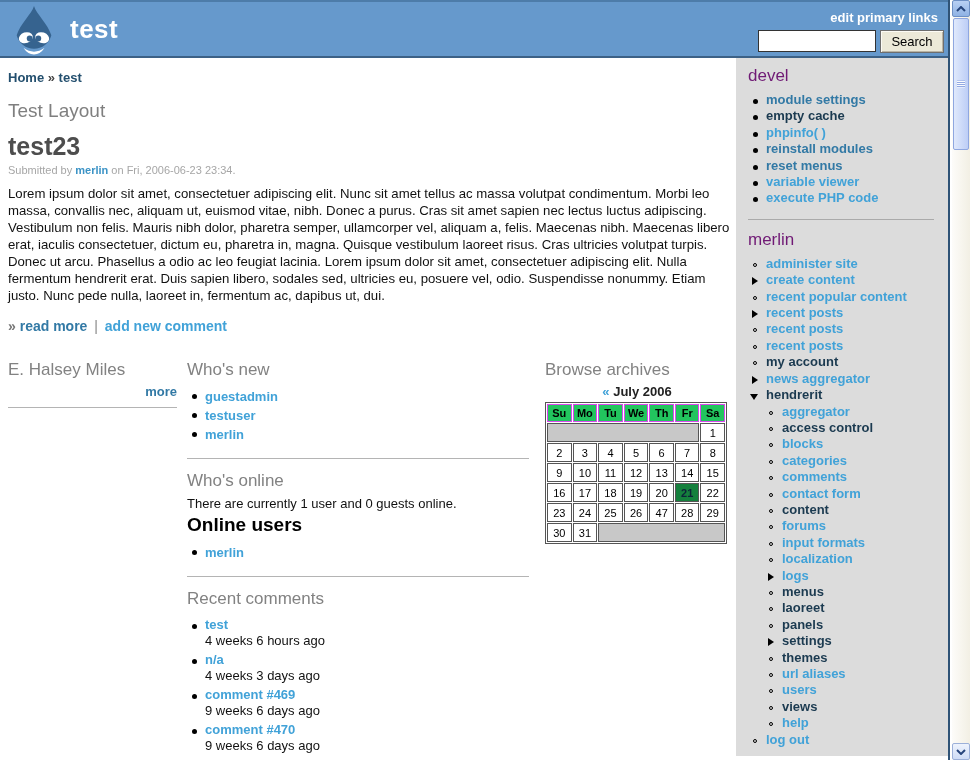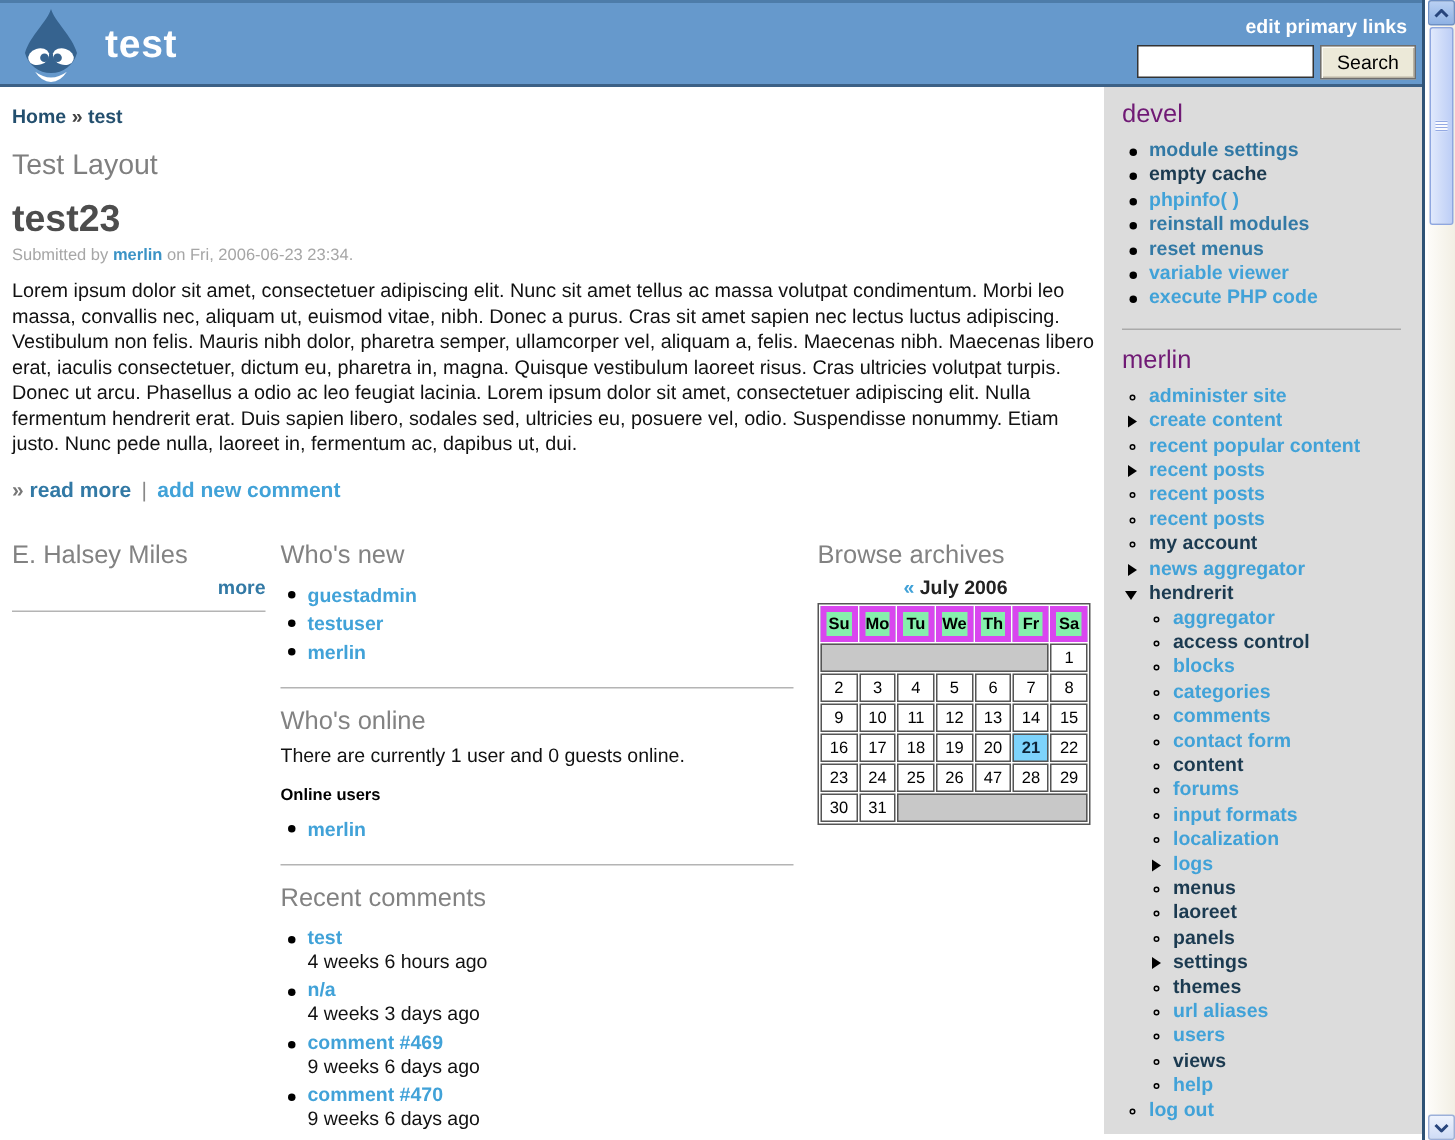--- a/index.html
+++ b/index.html
@@ -46,34 +46,34 @@
 
   ul.blist { list-style:none; margin-top:7px; }
   ul.blist li { padding-left:18px; position:relative; line-height:19px; font-size:13px; }
   .bullet { position:absolute; display:inline-block; }
   .b-disc { left:5px; top:7px; width:5px; height:5px; border-radius:50%; background:#000; }
   .b-circle { left:5px; top:7px; width:4px; height:4px; border-radius:50%; border:1px solid #000; background:transparent; }
   .b-collapsed { left:4px; top:5px; width:0; height:0; border-left:6px solid #000; border-top:4px solid transparent; border-bottom:4px solid transparent; }
   .b-expanded { left:2px; top:7px; width:0; height:0; border-top:6px solid #000; border-left:4px solid transparent; border-right:4px solid transparent; }
 
   .whos-online-status { margin-top:5px; font-size:13px; color:#111; }
-  .online-sub { margin-top:13px; font-size:11px; font-weight:bold; color:#000; }
+  .online-sub { margin-top:3px; font-size:19px; font-weight:bold; color:#000; }
   ul.comments { list-style:none; margin-top:8px; }
   ul.comments li { padding-left:18px; position:relative; margin-bottom:4px; font-size:13px; }
   ul.comments .time { color:#111; line-height:15px; }
   ul.comments a { line-height:16px; }
 
   
   .cal-title-line { text-align:center; margin-top:4px; font-size:13px; color:#222; font-weight:bold; }
   .cal-title-line a { color:#41a2d8; text-decoration:none; }
   table.cal { margin-top:3px; border-collapse:separate; border-spacing:1px; background:#fff; border:1px solid #555; width:182px; }
-  table.cal th { background:#86efac; border:4px solid #d946ef; font-size:11px; color:#000; padding:2px 0; text-align:center; width:25px; }
+  table.cal th { background:#22c55e; border:1px solid #d946ef; font-size:11px; color:#000; padding:2px 0; text-align:center; width:25px; }
   table.cal td { border:1px solid #555; font-size:11px; color:#000; text-align:center; padding:2px 0; height:19px; background:#fff; }
   table.cal td.empty { background:#c8c8c8; border:1px solid #555; }
-  table.cal td.selected { background:#7dd3fc; color:#0d2438; font-weight:bold; }
+  table.cal td.selected { background:#15803d; color:#0d2438; font-weight:bold; }
 
   
   .sb-title { font-size:17px; color:#701a75; font-weight:normal; margin-bottom:6px; }
   ul.menu { list-style:none; }
   ul.menu li { position:relative; padding-left:18px; line-height:16.4px; font-size:13px; white-space:nowrap; }
   ul.menu li.ind { padding-left:34px; }
   ul.menu li.ind .bullet { left:21px; }
   ul.menu li.ind .b-collapsed { left:20px; }
   .sidebar hr.rule { margin:12px 4px 10px 0; border-top:1px solid #aaa; }
   .sb-block { margin-bottom:4px; }

